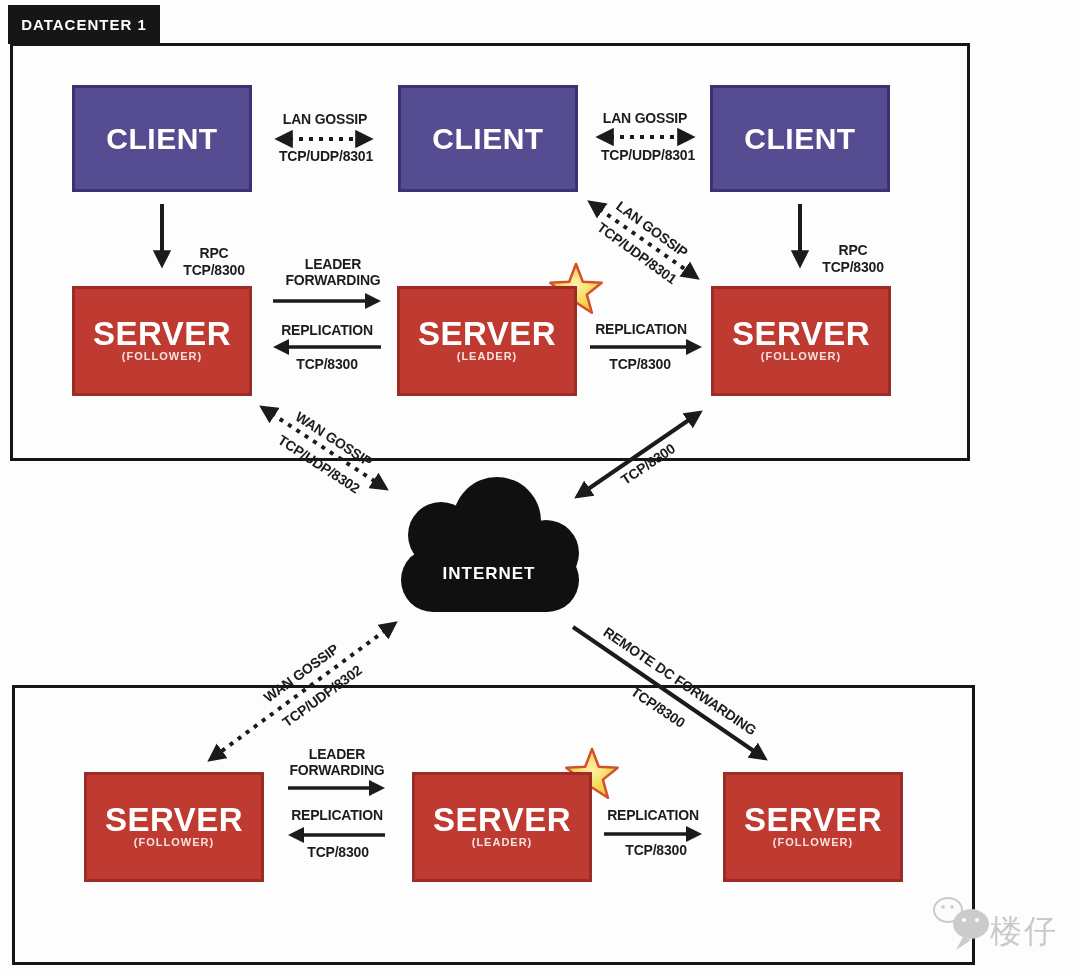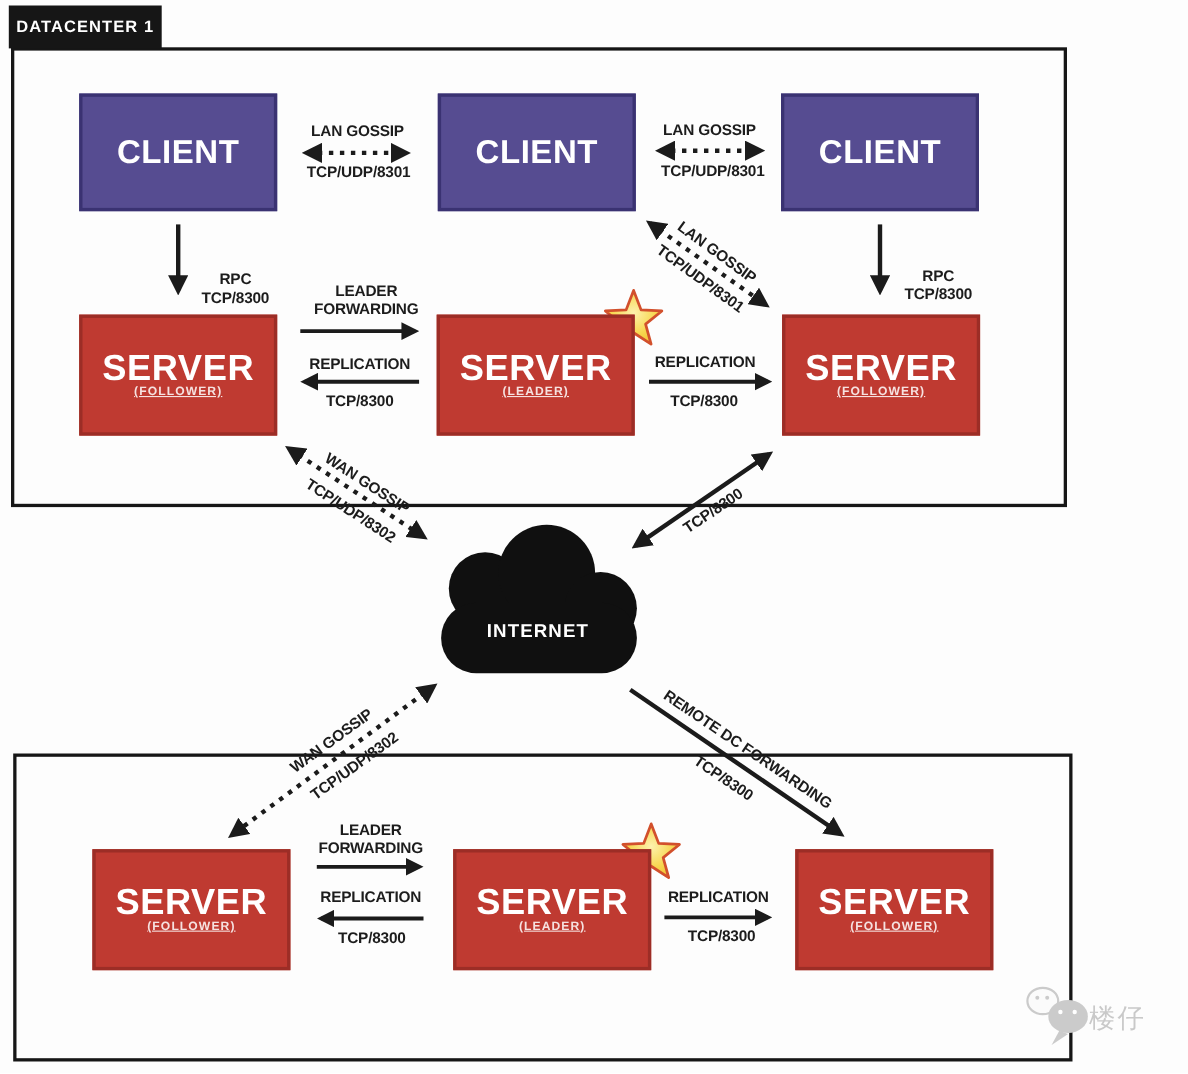--- a/index.html
+++ b/index.html
@@ -17,42 +17,42 @@
     position:absolute;width:180px;height:107px;background:#564c91;border:3px solid #3a3272;
     box-sizing:border-box;display:flex;align-items:center;justify-content:center;
     color:#fff;font-size:30px;font-weight:bold;letter-spacing:.5px;z-index:2;
   }
   .server{
     position:absolute;width:180px;height:110px;background:#bf3a31;border:3px solid #9c2d26;
     box-sizing:border-box;display:flex;flex-direction:column;align-items:center;justify-content:center;
     color:#fff;z-index:2;
   }
   .server .t{font-size:33px;font-weight:bold;letter-spacing:.5px;line-height:27px;}
-  .server .r{font-size:11px;font-weight:bold;color:rgba(255,255,255,.85);margin-top:3px;letter-spacing:1px;text-decoration:underline;}
+  .server .r{font-size:11px;font-weight:bold;color:rgba(255,255,255,.85);margin-top:3px;letter-spacing:1px;}
   .lbl{
     position:absolute;font-weight:bold;font-size:14px;color:#1c1c1c;white-space:nowrap;
     z-index:2;text-align:center;letter-spacing:-.2px;transform:translate(-50%,-50%);
   }
   .stack{white-space:normal;width:118px;line-height:16px;}
   .stack2{white-space:normal;width:92px;line-height:17px;margin-top:24px;}
   .inet{color:#fff;font-size:17px;letter-spacing:1px;z-index:2;}
   .wm-text{
-    position:absolute;left:990px;top:910px;font-size:24px;color:#c9c9c9;z-index:2;
+    position:absolute;left:990px;top:910px;font-size:32px;color:#c9c9c9;z-index:2;
     font-weight:normal;letter-spacing:2px;
   }
 </style>
 </head>
 <body>
 
 <div class="canvas">
 
   <div class="dcborder" style="left:10px;top:43px;width:960px;height:418px;"></div>
   <div class="dcborder" style="left:12px;top:685px;width:963px;height:280px;"></div>
 
-  <div class="tab" style="left:8px;top:5px;width:139px;height:39px;">
+  <div class="tab" style="left:8px;top:5px;width:152px;height:39px;">
     <span>DATACENTER 1</span>
   </div>
 
   <svg class="layer-svg" width="1080" height="976" viewBox="0 0 1080 976">
     <defs>
       <marker id="ah" viewBox="0 0 10 10" refX="7.5" refY="5" markerWidth="4.6" markerHeight="4.6" orient="auto-start-reverse">
         <path d="M0,0 L10,5 L0,10 Z" fill="#1b1b1b"></path>
       </marker>
       <radialGradient id="starg" cx="50%" cy="42%" r="65%">
         <stop offset="0%" stop-color="#fdf2ae"></stop>

